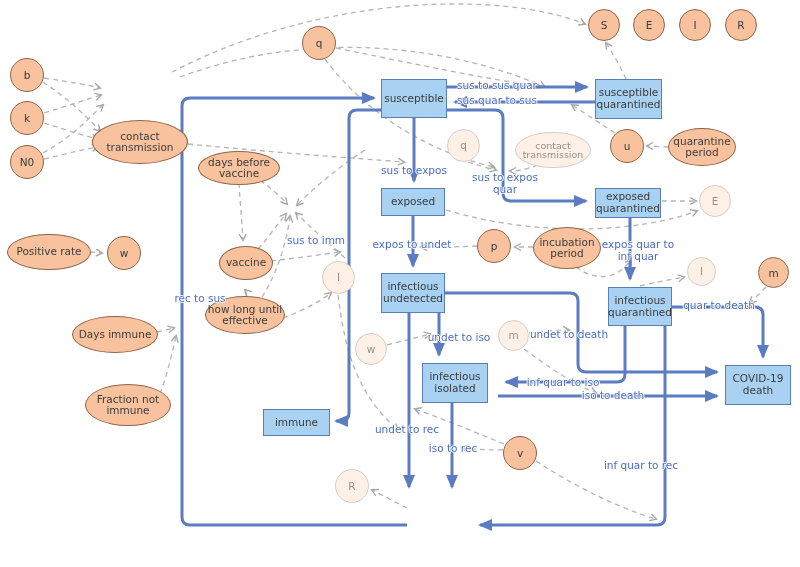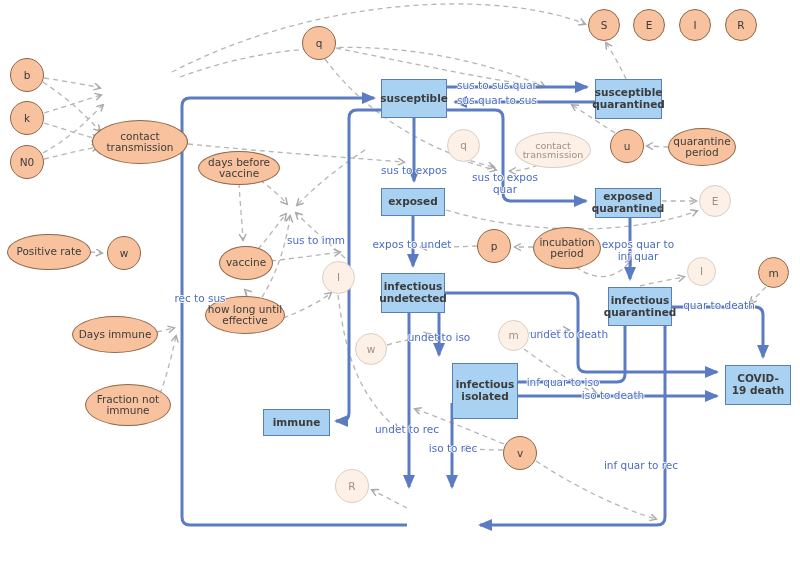--- a/index.html
+++ b/index.html
@@ -3,21 +3,21 @@
 <meta charset="utf-8">
 <style>
   html,body{margin:0;padding:0;background:#fff;}
   #canvas{
     position:relative;width:800px;height:567px;background:#ffffff;
     font-family:"DejaVu Sans",sans-serif;overflow:hidden;
   }
   #wires{position:absolute;left:0;top:0;z-index:1;}
   .node{position:absolute;z-index:2;display:flex;align-items:center;justify-content:center;
     text-align:center;box-sizing:border-box;color:#3c3c3c;}
-  .stock{background:#a8d1f2;border:1.6px solid #5a7fb5;font-size:10.5px;line-height:1.12;padding:5px;font-weight:bold;}
+  .stock{background:#a8d1f2;border:1.6px solid #5a7fb5;font-size:10.5px;line-height:1.12;padding:5px;}
   .evar{background:#f7c29d;border:1.4px solid #8f6749;border-radius:50%;font-size:10.5px;line-height:1.05;padding:1px;}
   .cvar{background:#f7c29d;border:1.4px solid #8f6749;border-radius:50%;font-size:10.5px;}
   .ghost{background:#fdf1e7;border:1.2px solid #d8cec6;border-radius:50%;color:#a08f83;font-size:10.5px;line-height:1.0;}
   .ghost.small{font-size:9.5px;}
   .flowlab{position:absolute;z-index:3;transform:translate(-50%,-50%);color:#4a6cc4;
     font-size:10.5px;line-height:1.1;text-align:center;white-space:nowrap;
     text-shadow:1px 0 0 #fff,-1px 0 0 #fff,0 1px 0 #fff,0 -1px 0 #fff;}
   .flowlab.wrap{white-space:normal;}
 </style>
 </head>
@@ -100,21 +100,21 @@
       <path d="M665,326 V517 Q665,525 657,525 H480"></path>
     </g>
   </svg>
 
   <div class="node stock" style="left:381px;top:79px;width:66px;height:39px">susceptible</div>
   <div class="node stock" style="left:595px;top:79px;width:67px;height:40px">susceptible quarantined</div>
   <div class="node stock" style="left:381px;top:188px;width:64px;height:28px">exposed</div>
   <div class="node stock" style="left:595px;top:188px;width:66px;height:30px">exposed quarantined</div>
   <div class="node stock" style="left:381px;top:273px;width:64px;height:40px">infectious undetected</div>
   <div class="node stock" style="left:608px;top:287px;width:64px;height:39px">infectious quarantined</div>
-  <div class="node stock" style="left:452px;top:363px;width:66px;height:56px">infectious isolated</div>
+  <div class="node stock" style="left:422px;top:363px;width:66px;height:40px">infectious isolated</div>
   <div class="node stock" style="left:263px;top:409px;width:67px;height:27px">immune</div>
   <div class="node stock" style="left:725px;top:365px;width:66px;height:40px">COVID-19 death</div>
 
   <div class="node evar" style="left:92px;top:120px;width:96px;height:44px">contact transmission</div>
   <div class="node evar" style="left:198px;top:151px;width:82px;height:34px">days before vaccine</div>
   <div class="node evar" style="left:219px;top:246px;width:54px;height:34px">vaccine</div>
   <div class="node evar" style="left:205px;top:296px;width:80px;height:38px">how long until effective</div>
   <div class="node evar" style="left:7px;top:234px;width:84px;height:36px">Positive rate</div>
   <div class="node evar" style="left:72px;top:316px;width:86px;height:37px">Days immune</div>
   <div class="node evar" style="left:85px;top:384px;width:86px;height:42px">Fraction not immune</div>
@@ -146,21 +146,21 @@
   <div class="node ghost" style="left:335px;top:469px;width:34px;height:34px">R</div>
 
   <div class="flowlab" style="left:497px;top:86px">sus to sus quar</div>
   <div class="flowlab" style="left:497px;top:101px">sus quar to sus</div>
   <div class="flowlab" style="left:414px;top:171px">sus to expos</div>
   <div class="flowlab wrap" style="left:505px;top:184px;width:80px">sus to expos quar</div>
   <div class="flowlab" style="left:316px;top:241px">sus to imm</div>
   <div class="flowlab" style="left:200px;top:299px">rec to sus</div>
   <div class="flowlab" style="left:412px;top:245px">expos to undet</div>
   <div class="flowlab wrap" style="left:638px;top:251px;width:86px">expos quar to inf quar</div>
-  <div class="flowlab" style="left:439px;top:338px">undet to iso</div>
+  <div class="flowlab" style="left:459px;top:338px">undet to iso</div>
   <div class="flowlab" style="left:569px;top:335px">undet to death</div>
   <div class="flowlab" style="left:719px;top:306px">quar to death</div>
   <div class="flowlab" style="left:563px;top:383px">inf quar to iso</div>
   <div class="flowlab" style="left:613px;top:396px">iso to death</div>
   <div class="flowlab" style="left:407px;top:430px">undet to rec</div>
   <div class="flowlab" style="left:453px;top:449px">iso to rec</div>
   <div class="flowlab" style="left:641px;top:466px">inf quar to rec</div>
 
 </div>
 

